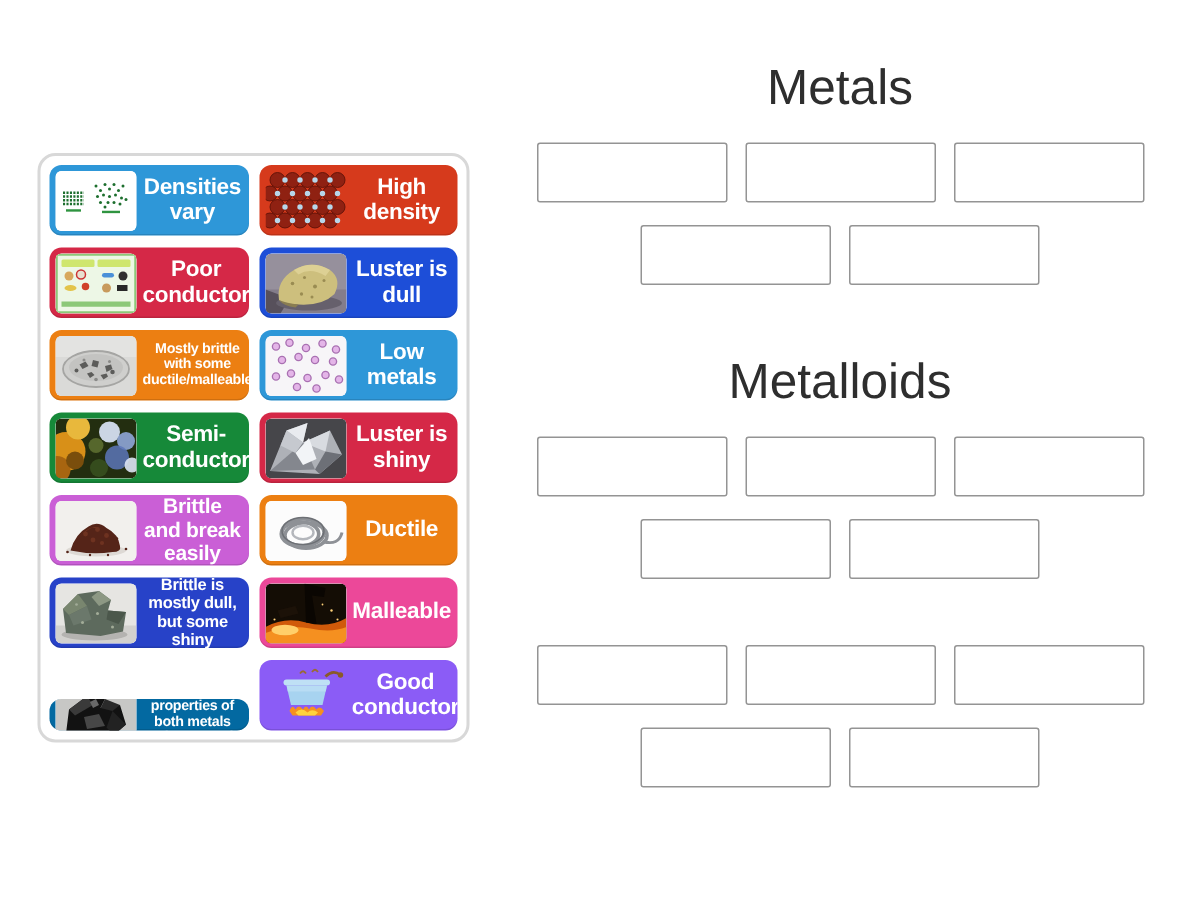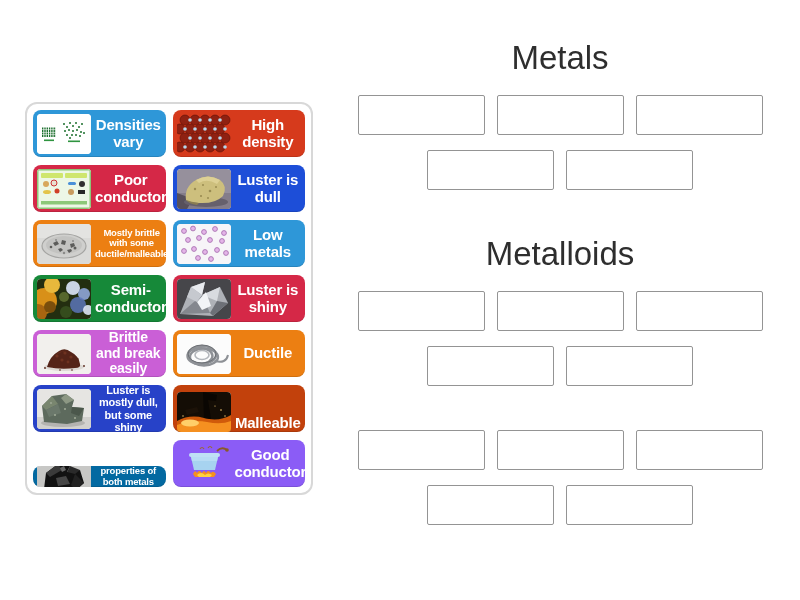--- a/index.html
+++ b/index.html
@@ -313,23 +313,23 @@
           <path d="M35 18 L47 19 L42 27 L34 24 Z" fill="#4b574b"></path>
           <path d="M9 21 L21 15 L24 24 L12 28 Z" fill="#6b786b"></path>
           <g fill="#a2ac98">
             <circle cx="18" cy="26" r="1"></circle>
             <circle cx="28" cy="20" r="1"></circle>
             <circle cx="38" cy="29" r="1"></circle>
             <circle cx="14" cy="14" r="0.9"></circle>
           </g>
         </svg>
       </div>
-      <div class="tile-label ts-md2">Luster is mostly dull, but some shiny</div>
-    </div>
-    <div class="tile" style="background: #c2410c; align-items: flex-end;">
+      <div class="tile-label ts-md2">Brittle is mostly dull, but some shiny</div>
+    </div>
+    <div class="tile" style="background: #ec4899;">
       <div class="tile-img">
         <svg viewBox="0 0 54 40">
           <rect width="54" height="40" fill="#140d05"></rect>
           <path d="M0 29 Q13 22 27 26 Q42 30 54 23 L54 40 L0 40 Z" fill="#d05a0a"></path>
           <path d="M0 33 Q15 27 30 30 Q44 33 54 29 L54 40 L0 40 Z" fill="#f59020"></path>
           <ellipse cx="13" cy="31" rx="9" ry="3.5" fill="#ffcf6a"></ellipse>
           <path d="M26 0 L40 3 L39 9 L31 8 L34 27 L27 26 Z" fill="#0a0602"></path>
           <path d="M8 18 L20 15 L22 20 L10 23 Z" fill="#1c1208"></path>
           <g fill="#ffd27a">
             <circle cx="44" cy="18" r="0.8"></circle>

